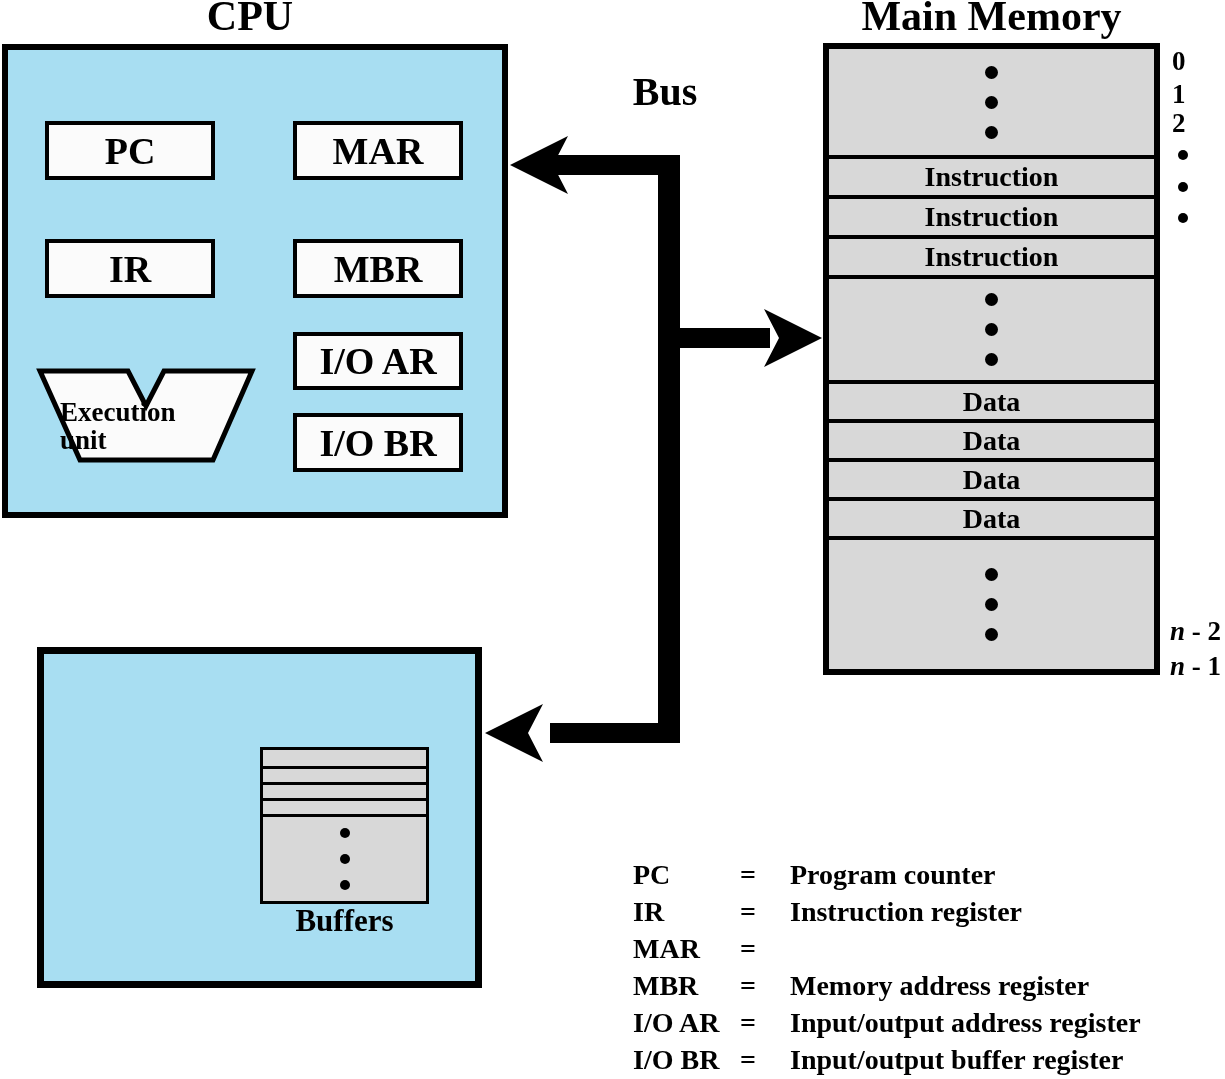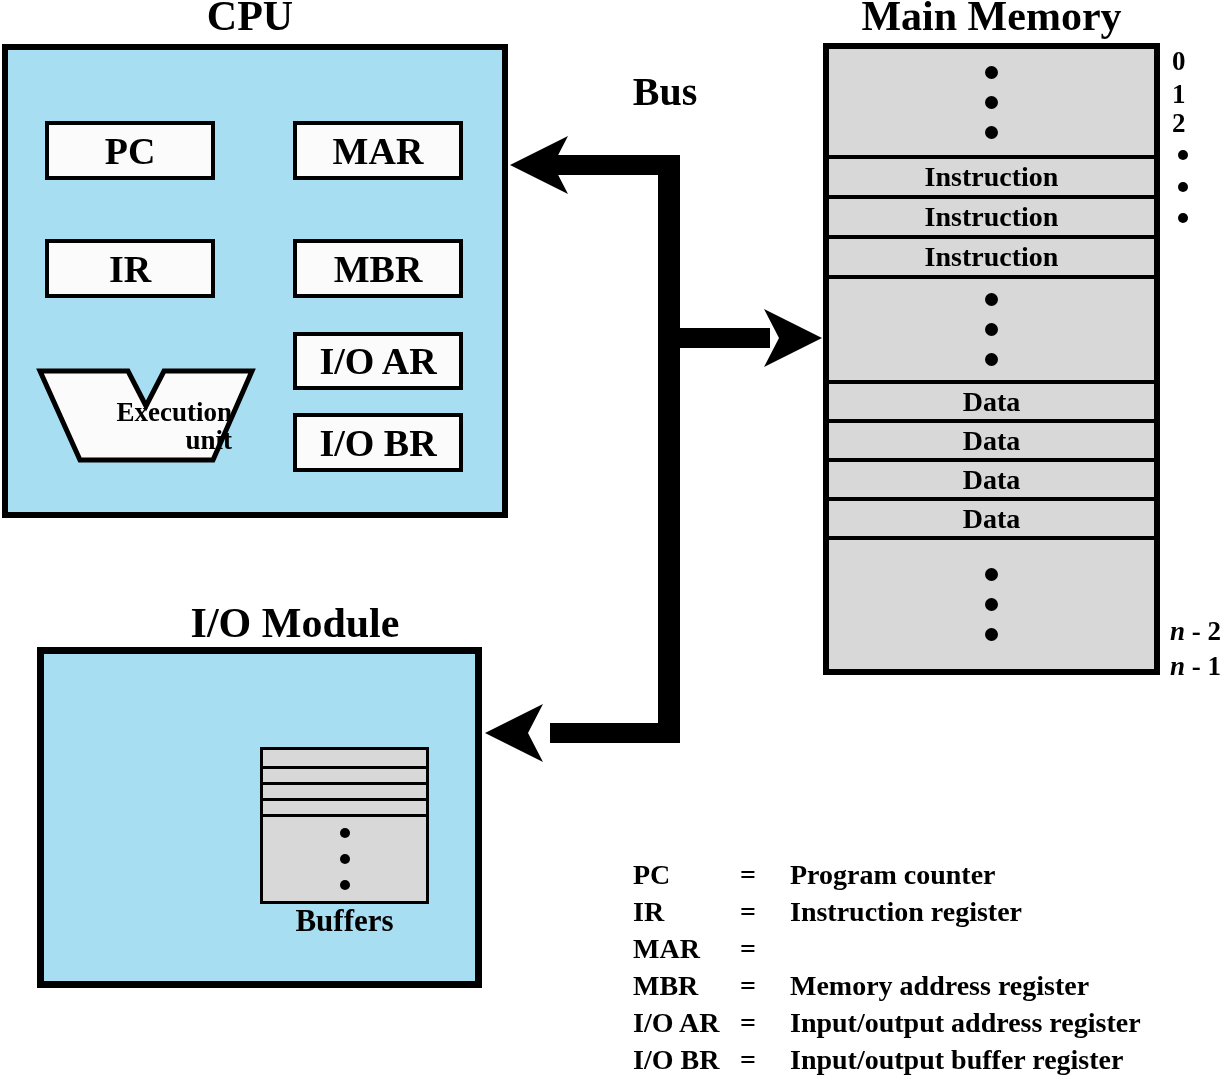--- a/index.html
+++ b/index.html
@@ -47,21 +47,20 @@
   .leg-desc{white-space:nowrap;}
   svg{display:block;}
 </style>
 </head>
 <body>
 
 <div id="canvas">
 
   <div class="abs title" style="left:120px;top:-6px;width:260px;">CPU</div>
   <div class="abs title" style="left:823px;top:-6px;width:337px;">Main Memory</div>
-  <div class="abs title" style="left:165px;top:601px;width:260px;">I/O Module</div>
 
   <div class="abs" style="left:565px;top:68px;width:200px;text-align:center;font-size:40px;line-height:48px;">
     <div>Bus</div>
   </div>
 
   <div class="abs bluebox" style="left:2px;top:44px;width:506px;height:474px;"></div>
 
   <div class="regbox" style="left:45px;top:121px;width:170px;height:59px;">PC</div>
   <div class="regbox" style="left:293px;top:121px;width:170px;height:59px;">MAR</div>
   <div class="regbox" style="left:45px;top:239px;width:170px;height:59px;">IR</div>
@@ -78,21 +77,21 @@
     <rect x="552" y="155" width="128" height="20" fill="#000"></rect>
     <polygon points="510,165 568,136 553,165 568,194" fill="#000"></polygon>
 
     <rect x="658" y="328" width="112" height="20" fill="#000"></rect>
     <polygon points="822,338 764,309 779,338 764,367" fill="#000"></polygon>
 
     <rect x="550" y="723" width="130" height="20" fill="#000"></rect>
     <polygon points="485,733 543,704 528,733 543,762" fill="#000"></polygon>
   </svg>
 
-  <div class="abs" style="left:60px;top:398px;width:172px;text-align:right;font-size:27px;line-height:28px;">
+  <div class="abs" style="left:60px;top:398px;width:172px;text-align:left;font-size:27px;line-height:28px;">
     <div>Execution</div>
     <div>unit</div>
   </div>
 
   <div id="memory">
     <div class="mem-sec dotcol" style="height:106px;gap:17px;">
       <span class="dot"></span>
       <span class="dot"></span>
       <span class="dot"></span>
     </div>

